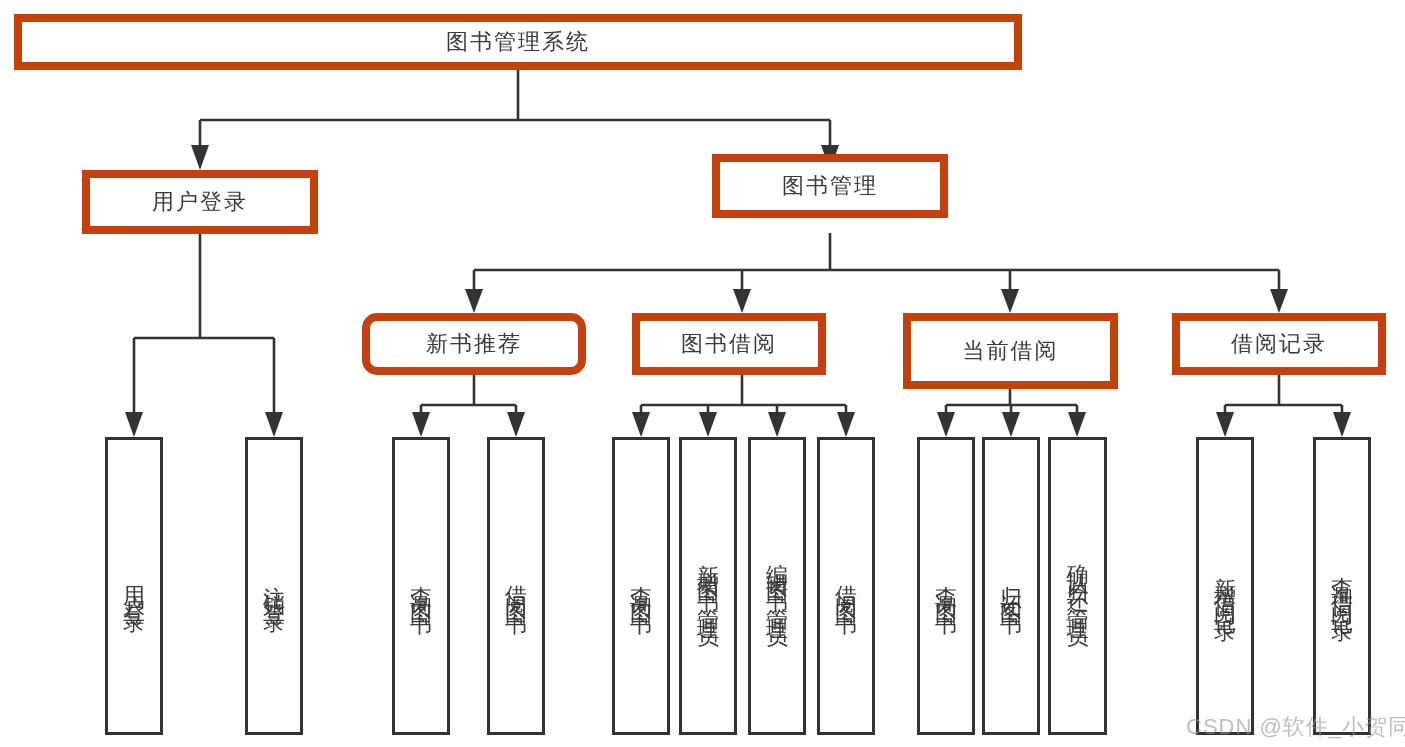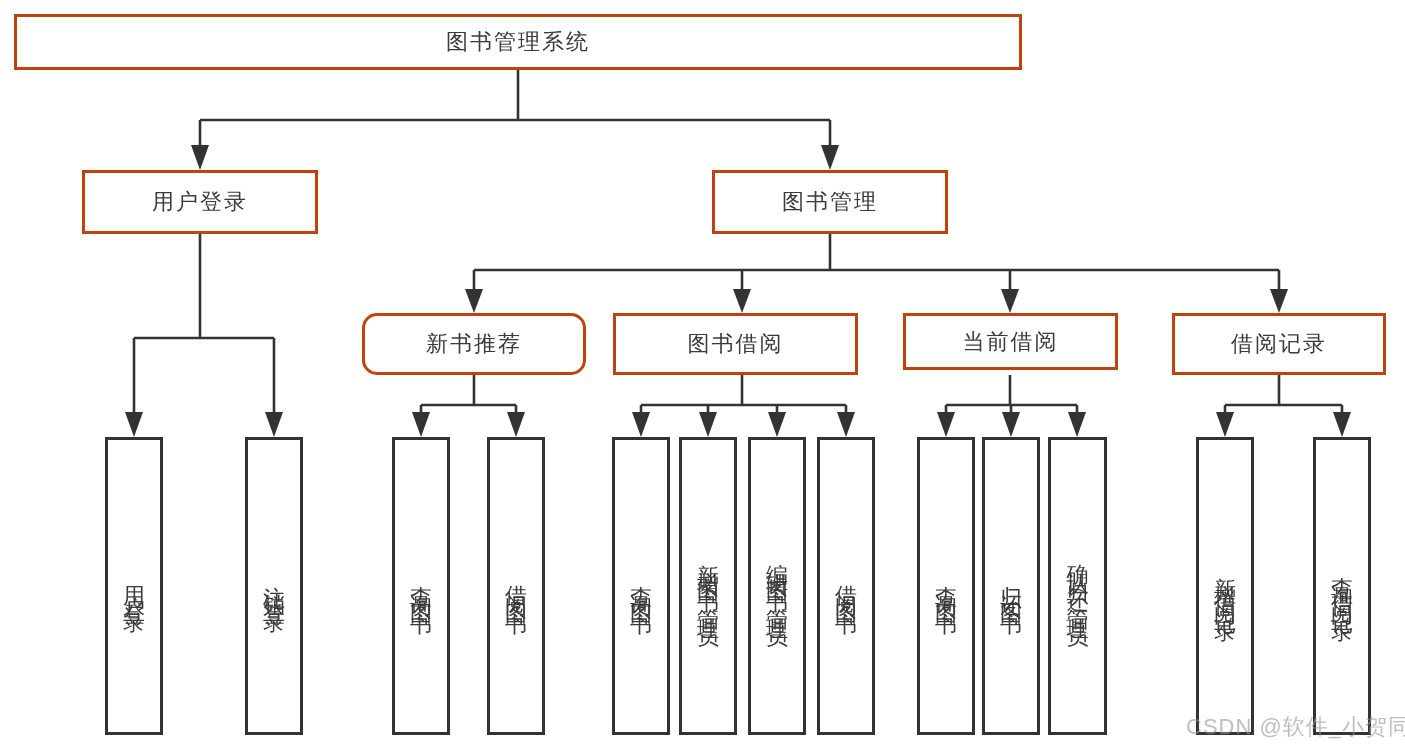--- a/index.html
+++ b/index.html
@@ -18,21 +18,21 @@
   .connectors {
     position: absolute;
     left: 0; top: 0;
     width: 1405px;
     height: 747px;
     z-index: 1;
   }
   .box {
     position: absolute;
     box-sizing: border-box;
-    border: 3px solid #c2410c;
+    border: 8px solid #c2410c;
     background: #ffffff;
     color: #3a3a3a;
     display: flex;
     align-items: center;
     justify-content: center;
     z-index: 2;
     font-size: 22px;
     letter-spacing: 2px;
     white-space: nowrap;
   }
@@ -88,25 +88,25 @@
              M632 412 L650 412 L641 437 Z  M699 412 L717 412 L708 437 Z
              M768 412 L786 412 L777 437 Z  M837 412 L855 412 L846 437 Z
              M937 412 L955 412 L946 437 Z  M1002 412 L1020 412 L1011 437 Z
              M1068 412 L1086 412 L1077 437 Z
              M1216 412 L1234 412 L1225 437 Z  M1333 412 L1351 412 L1342 437 Z"></path>
   </svg>
 
   <div class="box title" style="left:14px; top:14px; width:1008px; height:56px;">图书管理系统</div>
 
   <div class="box" style="left:82px; top:170px; width:236px; height:64px;">用户登录</div>
-  <div class="box" style="left:712px; top:170px; width:236px; height:64px;">图书管理</div>
+  <div class="box" style="left:712px; top:154px; width:236px; height:64px;">图书管理</div>
 
   <div class="box" style="left:362px; top:313px; width:224px; height:62px;border-radius:15px;">新书推荐</div>
-  <div class="box" style="left:613px; top:313px; width:245px; height:62px;">图书借阅</div>
-  <div class="box" style="left:903px; top:313px; width:215px; height:57px;">当前借阅</div>
+  <div class="box" style="left:632px; top:313px; width:194px; height:62px;">图书借阅</div>
+  <div class="box" style="left:903px; top:313px; width:215px; height:76px;">当前借阅</div>
   <div class="box" style="left:1172px; top:313px; width:214px; height:62px;">借阅记录</div>
 
   <div class="leaf" style="left:105px; top:437px; width:58px; height:298px;">用户登录</div>
   <div class="leaf" style="left:245px; top:437px; width:58px; height:298px;">注销登录</div>
 
   <div class="leaf" style="left:392px; top:437px; width:58px; height:298px;">查询图书</div>
   <div class="leaf" style="left:487px; top:437px; width:58px; height:298px;">借阅图书</div>
 
   <div class="leaf" style="left:612px; top:437px; width:58px; height:298px;">查询图书</div>
   <div class="leaf" style="left:679px; top:437px; width:58px; height:298px;">新增图书（管理员）</div>

